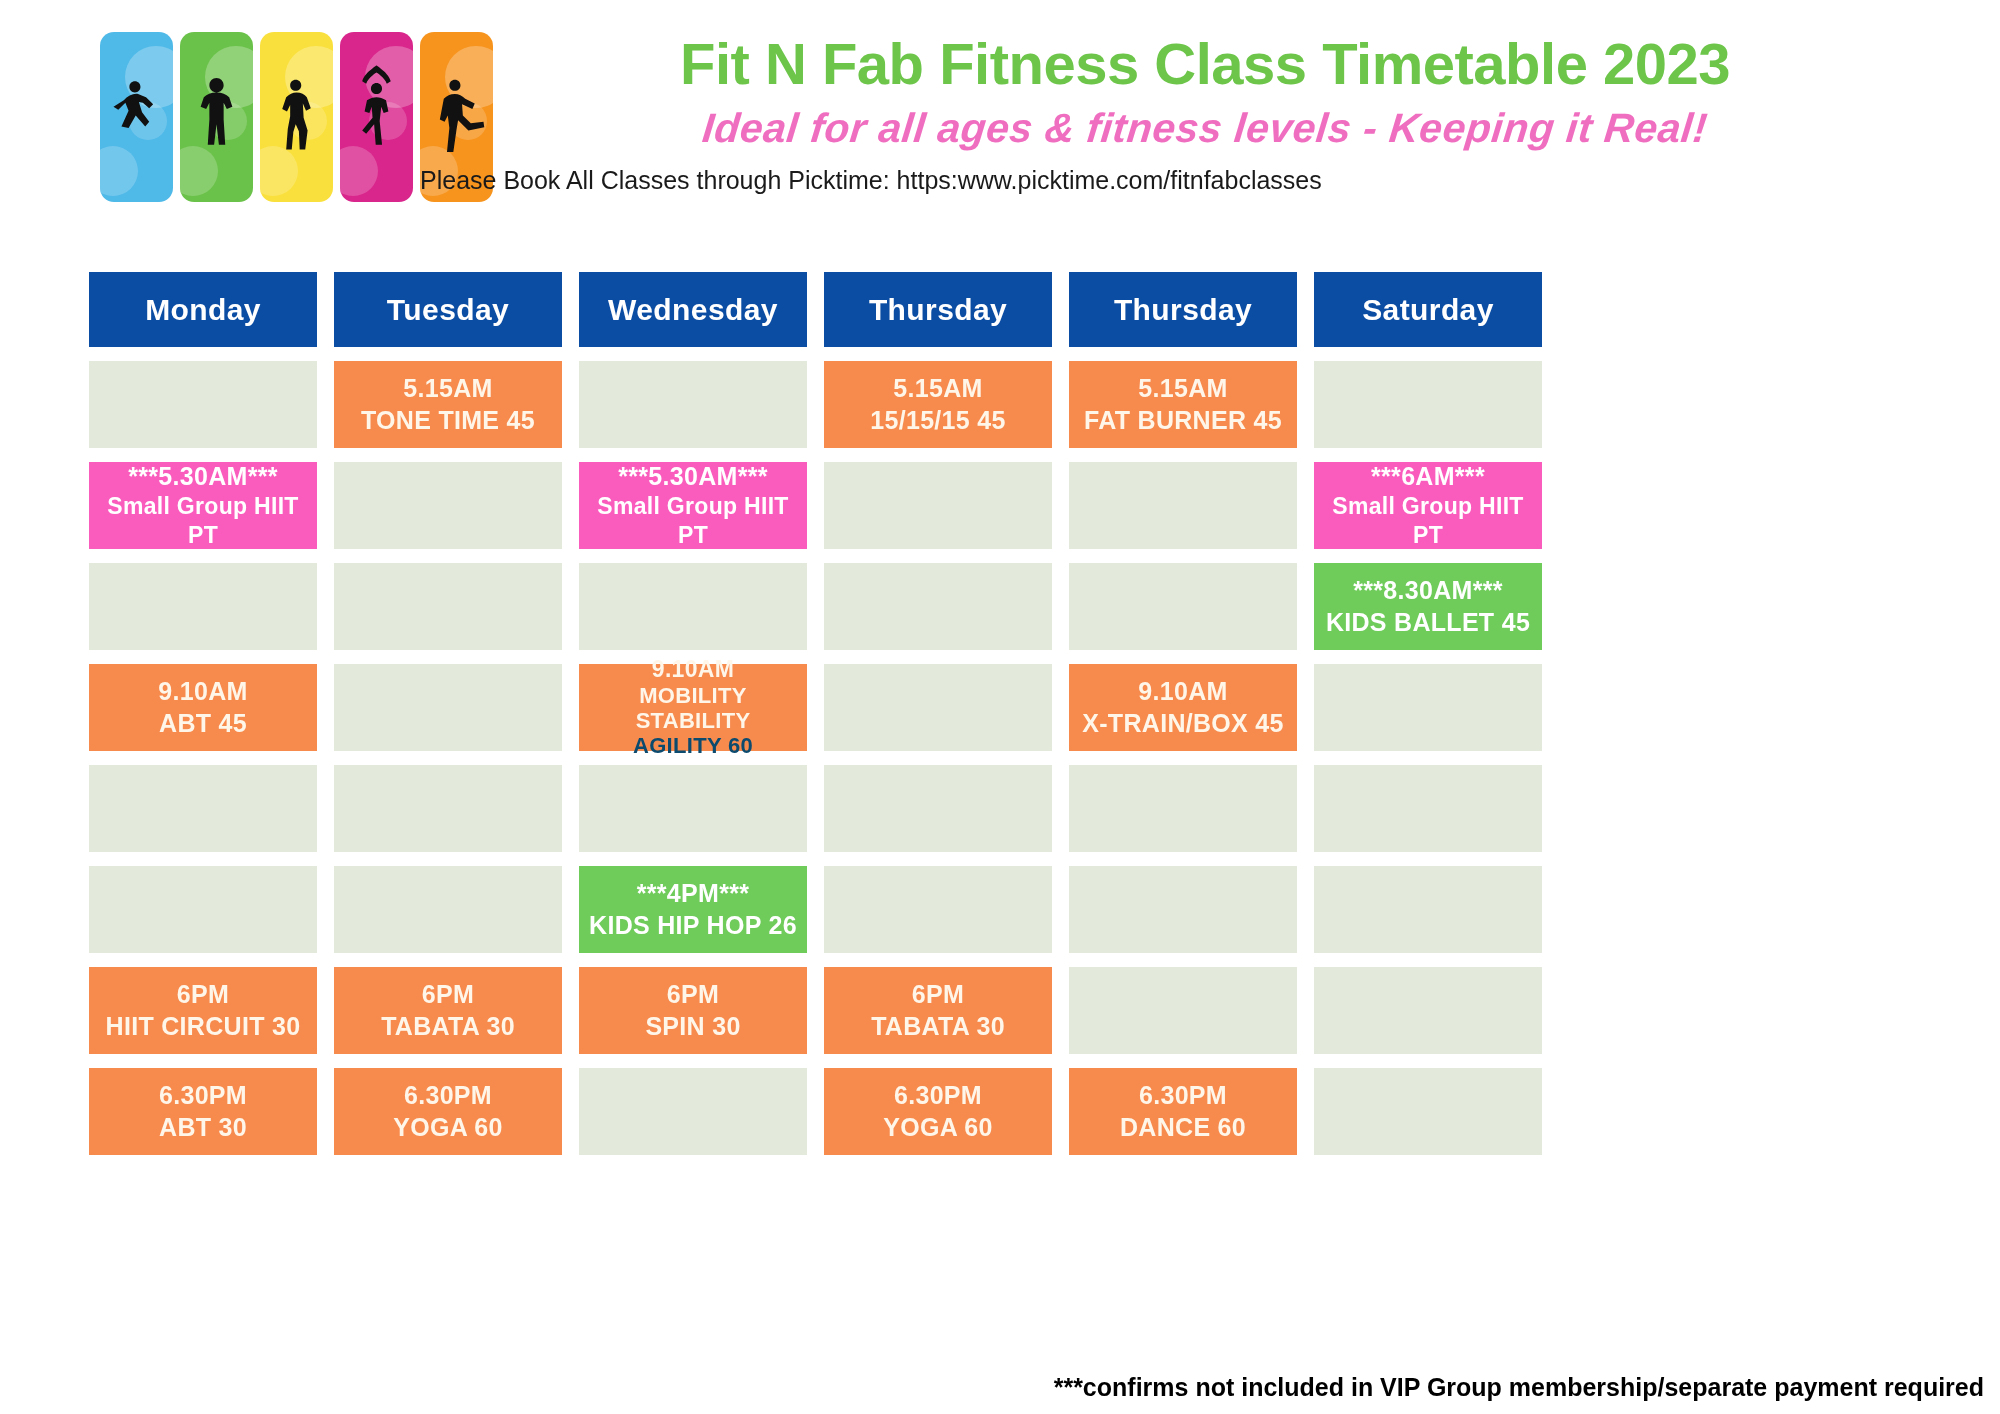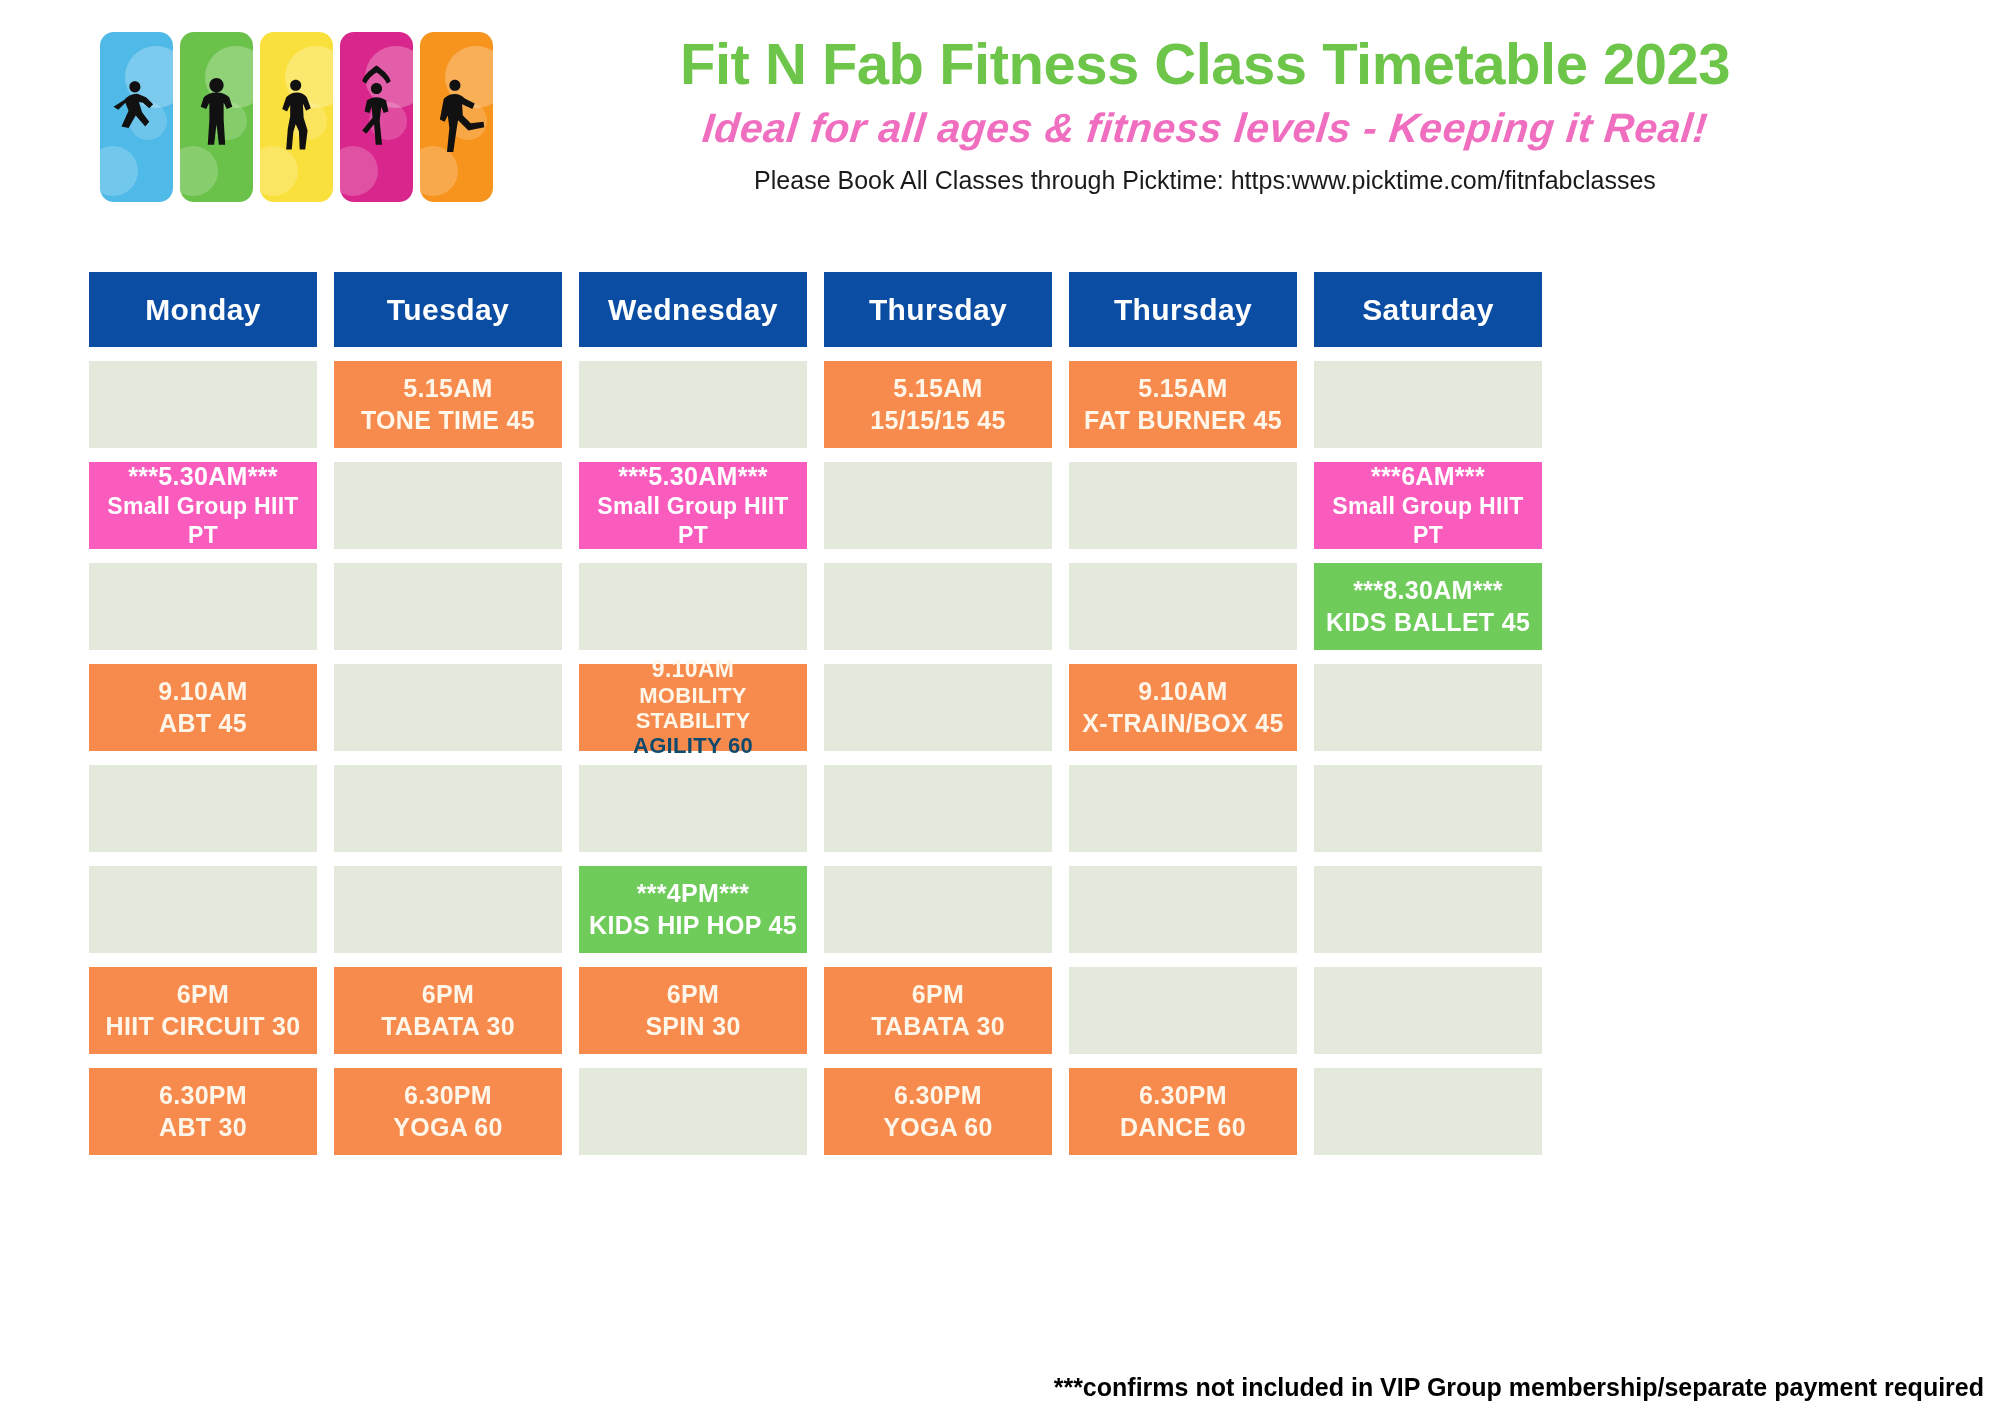--- a/index.html
+++ b/index.html
@@ -71,21 +71,20 @@
     font-weight: bold;
     text-align: center;
     margin-top: 10px;
     letter-spacing: 0.5px;
     white-space: nowrap;
     transform: skewX(-6deg);
   }
   .booking-line {
     color: #1a1a1a;
     font-size: 25px;
-    text-align: center;
     margin-top: 14px;
     white-space: nowrap;
   }
 
   
   .grid {
     position: absolute;
     left: 55px;
     top: 272px;
     width: 1890px;
@@ -298,21 +297,21 @@
       <div class="cell slot"></div>
       <div class="cell slot"></div>
       <div class="cell slot"></div>
       <div class="cell slot"></div>
     </div>
     <div class="row">
       <div class="cell slot"></div>
       <div class="cell slot"></div>
       <div class="cell slot green">
         <div class="line1">***4PM***</div>
-        <div class="line2">KIDS HIP HOP 45</div>
+        <div class="line2">KIDS HIP HOP 26</div>
       </div>
       <div class="cell slot"></div>
       <div class="cell slot"></div>
       <div class="cell slot"></div>
     </div>
     <div class="row">
       <div class="cell slot orange">
         <div class="line1">6PM</div>
         <div class="line2">HIIT CIRCUIT 30</div>
       </div>

